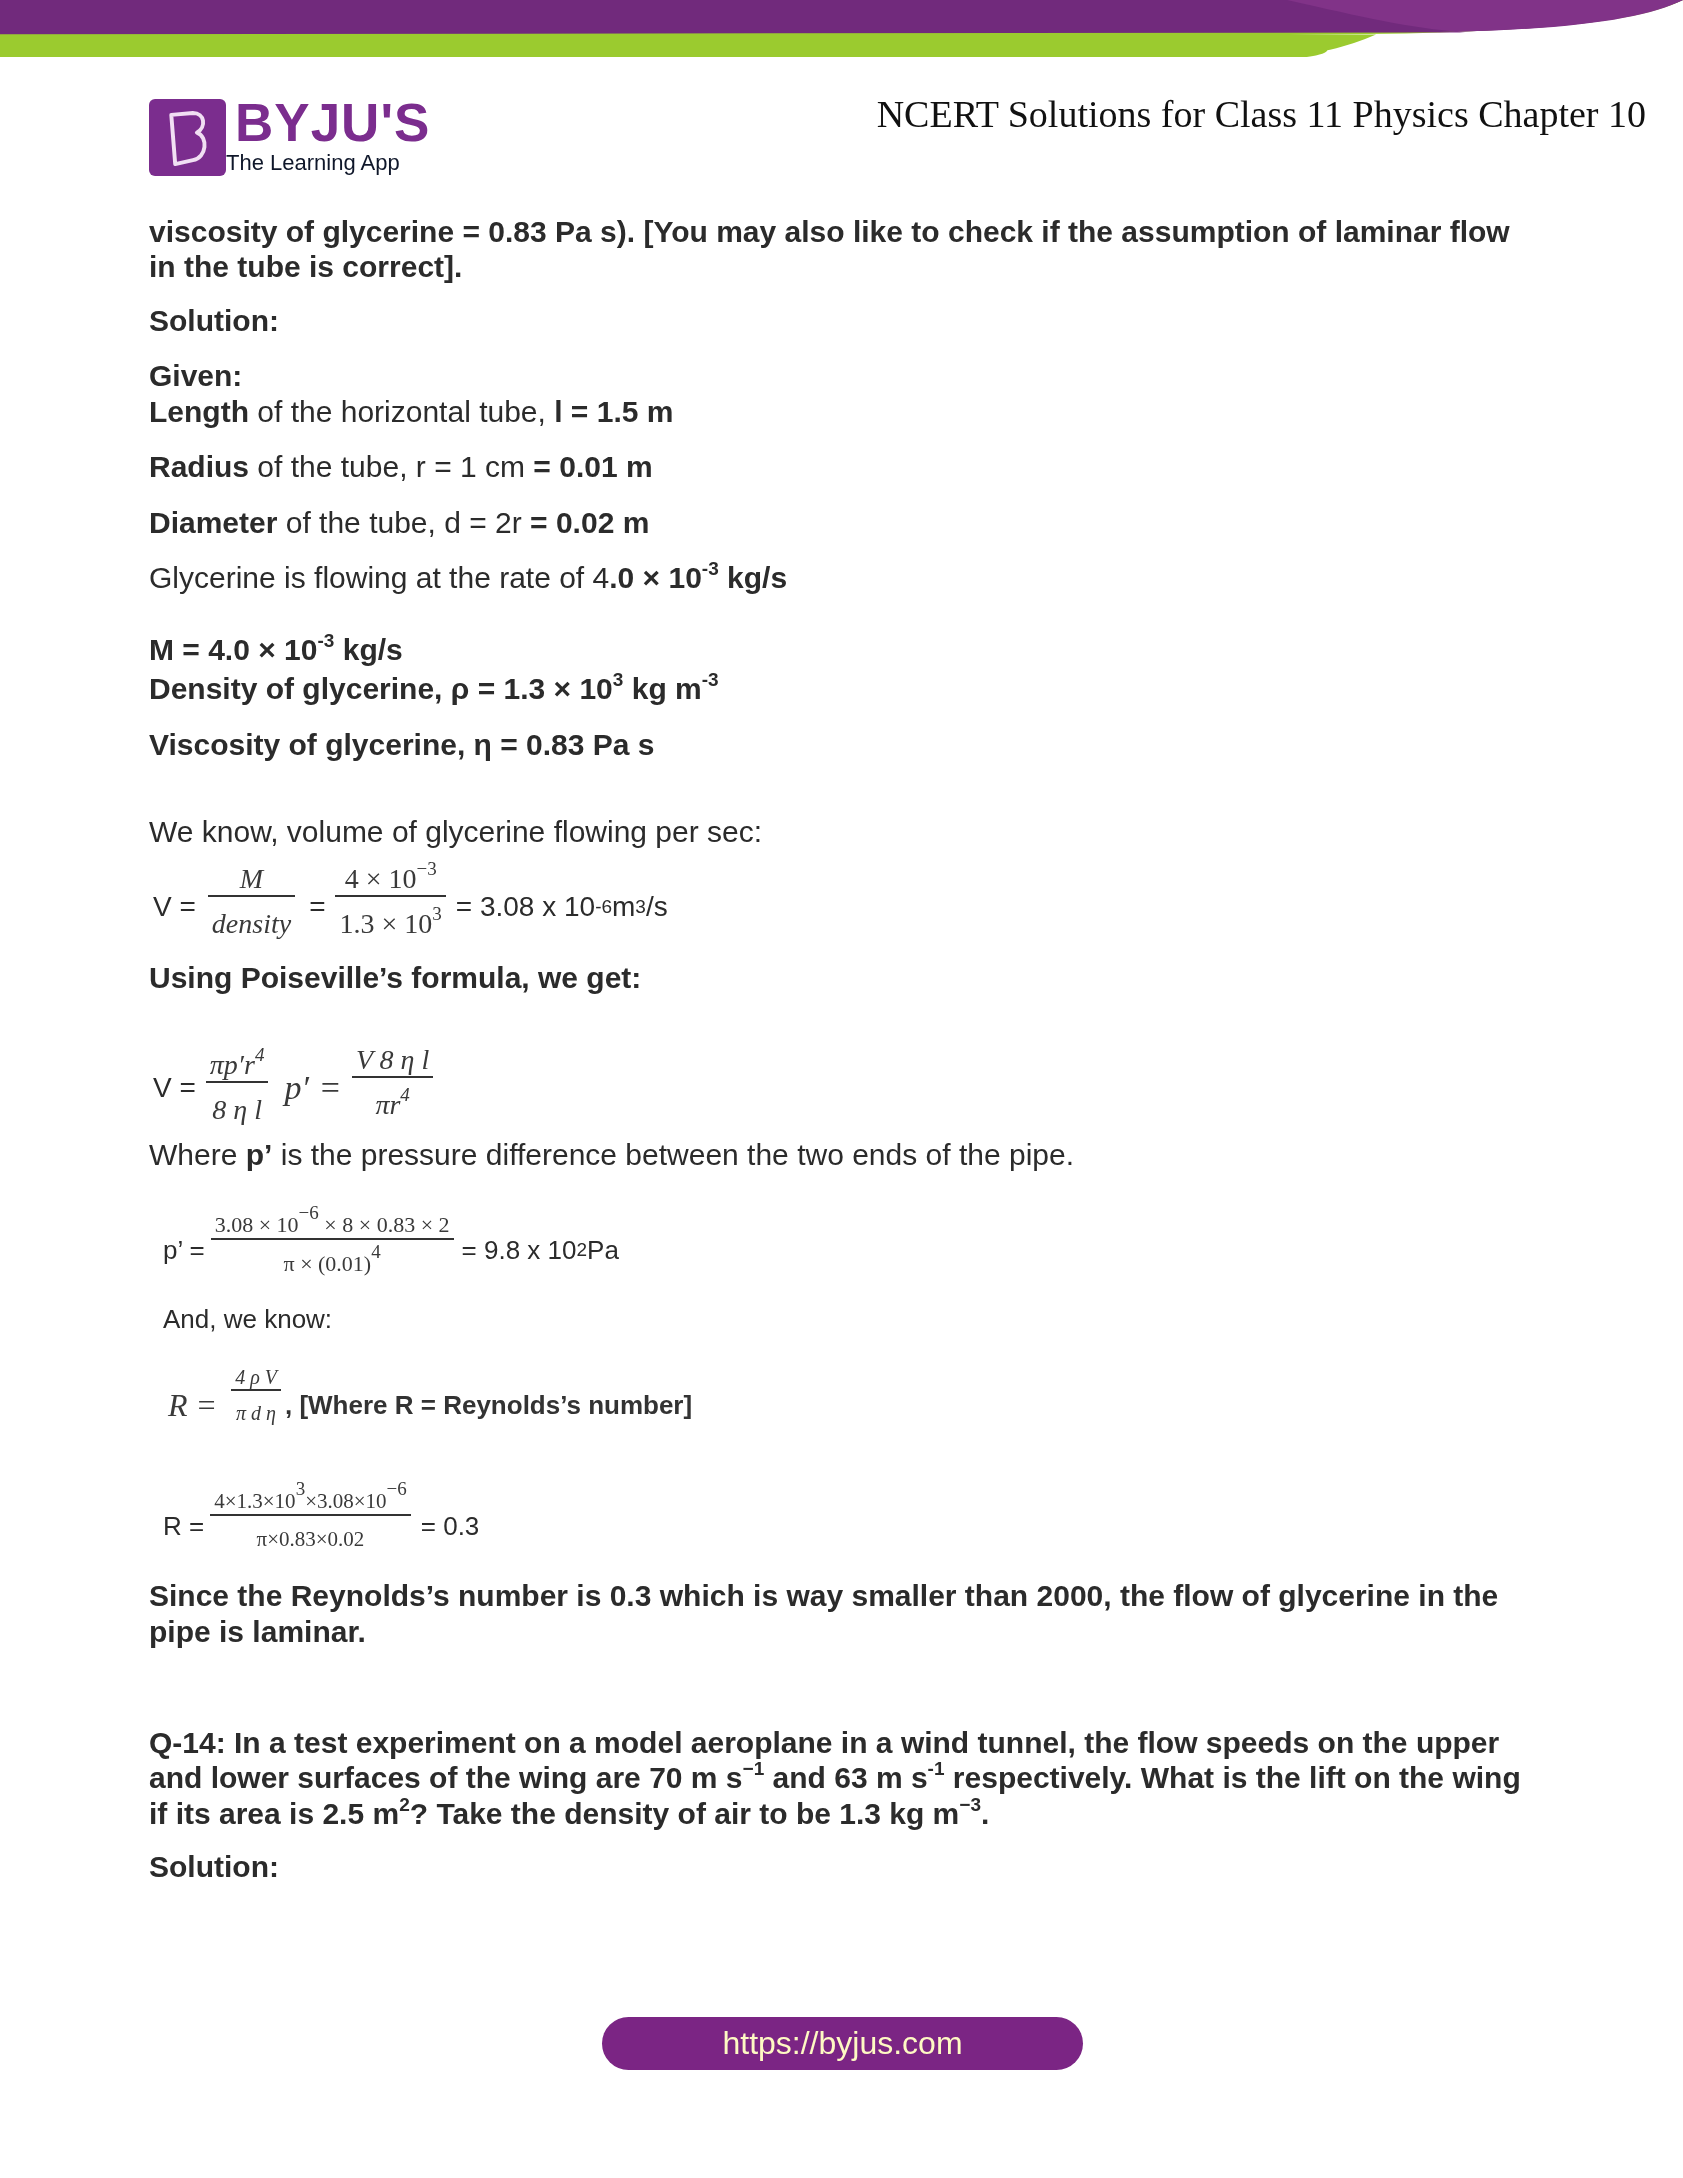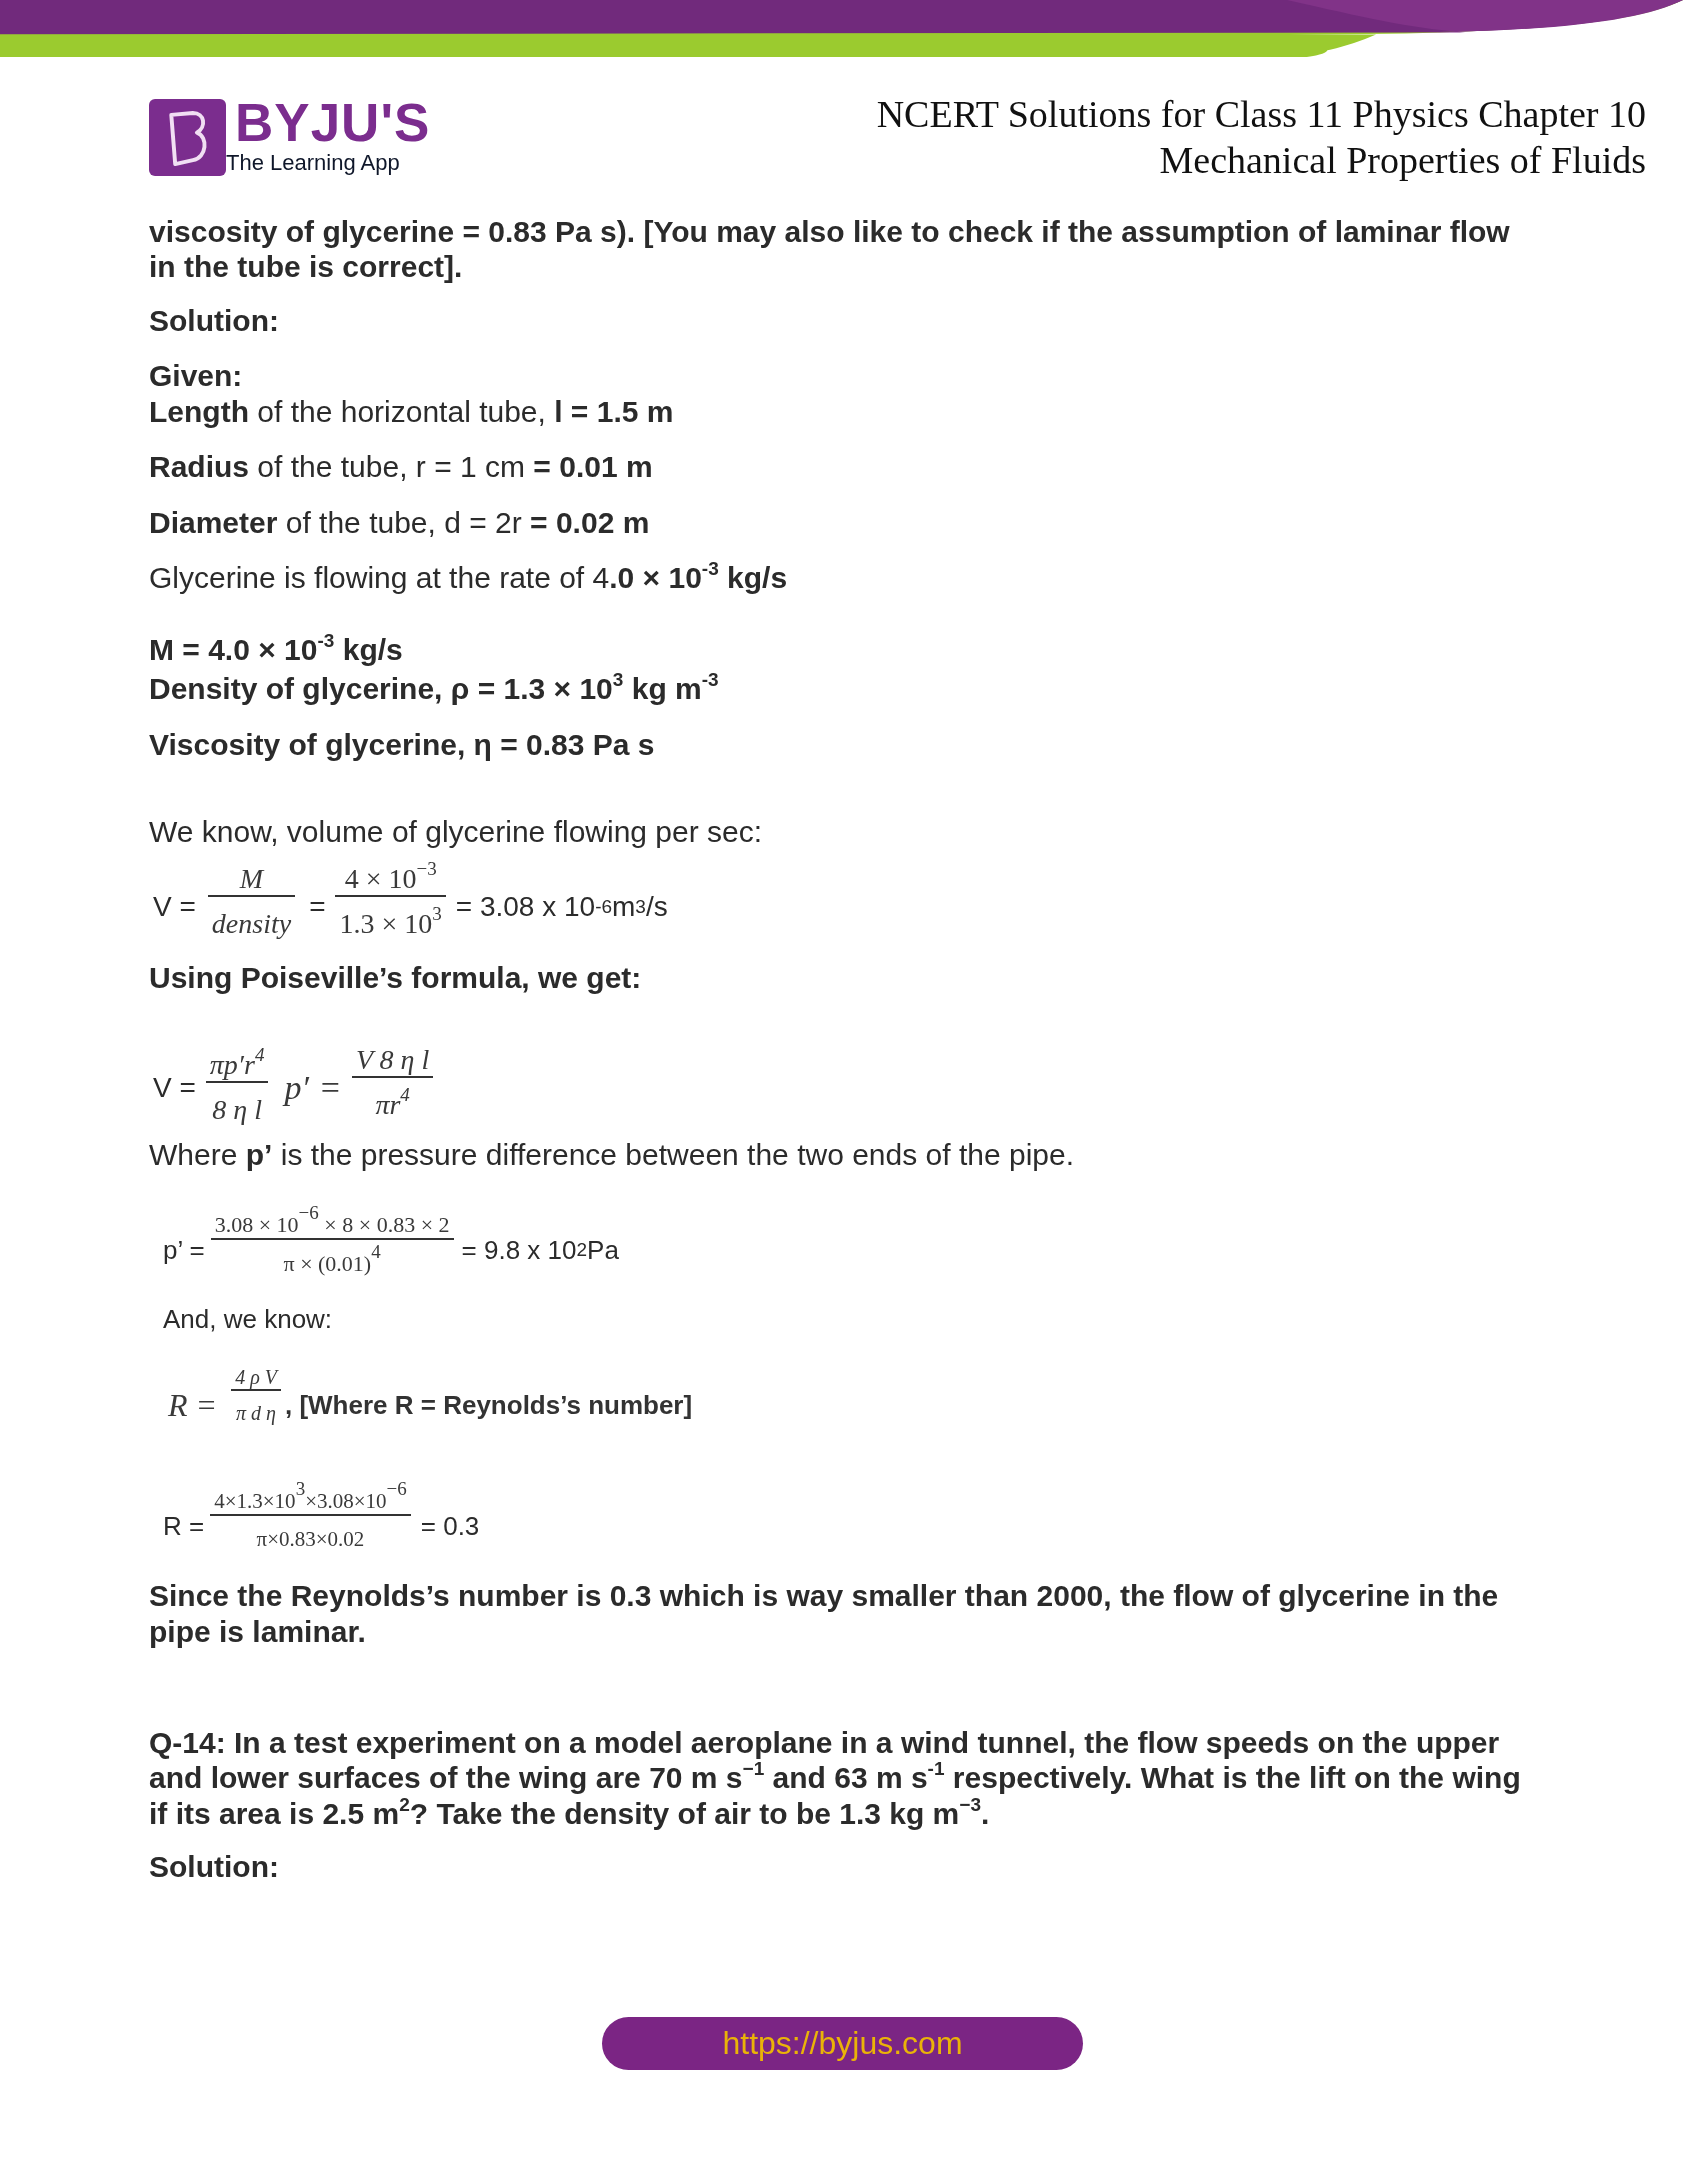--- a/index.html
+++ b/index.html
@@ -12,21 +12,21 @@
   .logo-tag { position:absolute; left:77px; top:53px; font-size:22px; color:#0f172a; line-height:26px; }
   .header-title { position:absolute; right:37px; top:91px; text-align:right; font-family:"Liberation Serif", serif; font-weight:normal; font-size:38px; line-height:46px; color:#111; }
   .p { position:absolute; left:149px; font-size:30px; line-height:36px; white-space:nowrap; }
   .b { font-weight:bold; }
   sup { font-size:19px; line-height:0; vertical-align:13px; }
   .math { font-family:"Liberation Serif", serif; font-style:italic; color:#3a3a3a; }
   .frac { display:inline-block; vertical-align:middle; text-align:center; }
   .frac .num { display:block; padding:0 4px; border-bottom:2px solid #333; }
   .frac .den { display:block; padding:11px 4px; }
   .eq { position:absolute; left:153px; font-size:28px; white-space:nowrap; display:flex; align-items:center; }
-  .footer-pill { position:absolute; left:602px; top:2017px; width:481px; height:53px; background:#7b2584; border-radius:27px; color:#eab308; font-size:32px; text-align:center; line-height:53px; }
+  .footer-pill { position:absolute; left:602px; top:2017px; width:481px; height:53px; background:#7b2584; border-radius:27px; color:#fef9c3; font-size:32px; text-align:center; line-height:53px; }
 </style>
 </head>
 <body>
 
 <svg class="banner" viewBox="0 0 1700 60" preserveAspectRatio="none">
   <path d="M0 0 H1700 V0 C1660 20 1580 30 1420 34 L1280 36 C1340 42 1360 52 1320 58 L1300 58 H0 Z" fill="#9bcb2f"></path>
   <path d="M0 0 H1700 C1650 22 1560 32 1420 33 L0 35 Z" fill="#712a7c"></path>
   <path d="M1300 0 H1700 C1660 20 1580 32 1420 33 L1480 33 C1420 28 1380 18 1300 0 Z" fill="#813388"></path>
   <path d="M0 35 H1390 C1360 48 1330 56 1280 58 L0 58 Z" fill="#9bcb2f"></path>
 </svg>
@@ -36,21 +36,20 @@
     <svg class="logo-b" viewBox="0 0 50 60">
       <path d="M8 6 L30 4 C42 4 44 18 34 24 C46 28 44 50 30 52 L12 56 Z" fill="none" stroke="#f1dff3" stroke-width="4" stroke-linejoin="round"></path>
     </svg>
   </div>
   <div class="logo-name">BYJU'S</div>
   <div class="logo-tag">The Learning App</div>
 </div>
 
 <div class="header-title">
   <div>NCERT Solutions for Class 11 Physics Chapter 10</div>
-  <div>Mechanical Properties of Fluids</div>
 </div>
 
 <div class="p b" style="top:214px;">viscosity of glycerine = 0.83 Pa s). [You may also like to check if the assumption of laminar flow</div>
 <div class="p b" style="top:249px;">in the tube is correct].</div>
 <div class="p b" style="top:303px;">Solution:</div>
 
 <div class="p b" style="top:358px;">Given:</div>
 <div class="p" style="top:394px;">
   <span class="b">Length</span><span> of the horizontal tube, </span><span class="b">l = 1.5 m</span>
 </div>

